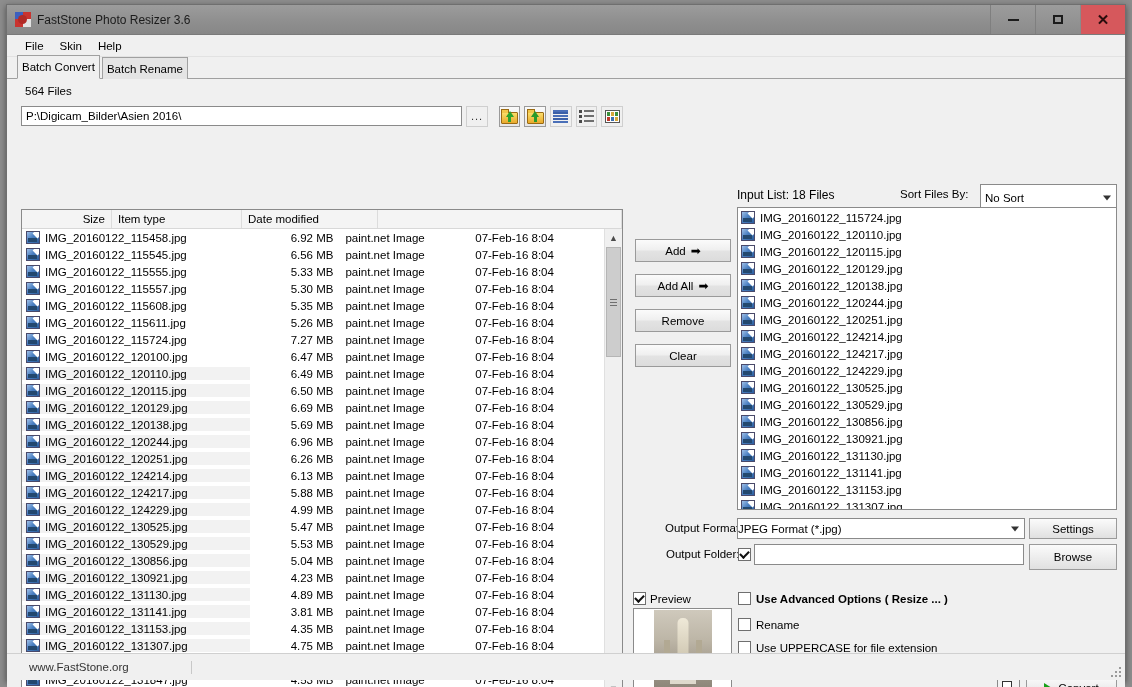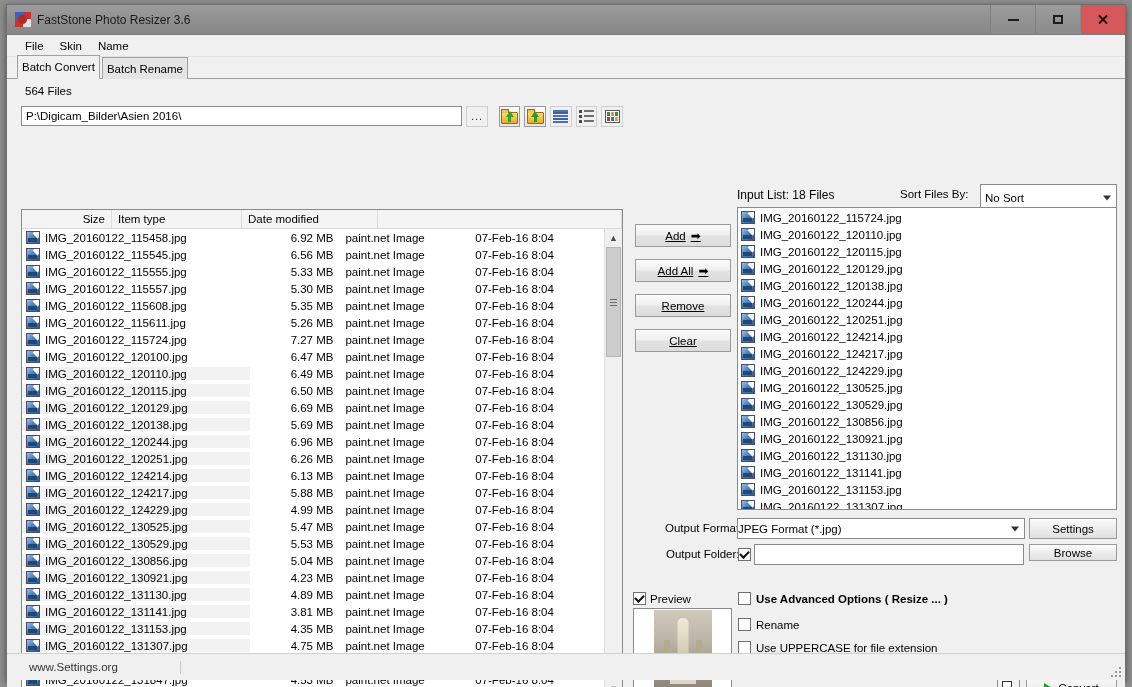--- a/index.html
+++ b/index.html
@@ -267,21 +267,21 @@
   .vscroll .arrow-dn { position: absolute; bottom: 0; left: 0; right: 0; }
   .vscroll .thumb {
     position: absolute; left: 1px; right: 1px;
     background: #cdcdcd; border: 1px solid #b5b5b5; box-sizing: border-box;
     display: flex; align-items: center; justify-content: center;
   }
   .grip { width: 7px; height: 7px; display:flex; flex-direction:column; justify-content: space-between; }
   .grip i { display:block; height:1px; background:#6f6f6f; }
 
   
-  .midbuttons { position: absolute; left: 628px; top: 145px; width: 96px; text-decoration: underline; }
+  .midbuttons { position: absolute; left: 628px; top: 160px; width: 96px; }
   .btn {
     width: 96px; height: 23px;
     border: 1px solid #9a9a9a;
     background: linear-gradient(to bottom, #fbfbfb 0%, #efefef 48%, #e3e3e3 52%, #dcdcdc 100%);
     font-size: 11.5px;
     display: flex; align-items: center; justify-content: center;
     box-sizing: border-box;
     margin-bottom: 12px;
     gap: 5px;
     color: #000;
@@ -331,21 +331,21 @@
     display: flex; align-items: center; justify-content: center; font-size: 11.5px;
     box-sizing: border-box;
   }
   .lbl-out-folder { position: absolute; left: 659px; top: 469px; font-size: 11.5px; }
   .out-folder-chk { position: absolute; left: 731px; top: 469px; }
   .out-folder {
     position: absolute; left: 747px; top: 465px; width: 270px; height: 21px;
     border: 1px solid #8a8a8a; background: #fff; box-sizing: border-box;
   }
   .btn-browse {
-    position: absolute; left: 1022px; top: 465px; width: 88px; height: 17px;
+    position: absolute; left: 1022px; top: 465px; width: 88px; height: 26px;
     border: 1px solid #9a9a9a;
     background: linear-gradient(to bottom, #fbfbfb, #e0e0e0);
     display: flex; align-items: center; justify-content: center; font-size: 11.5px;
     box-sizing: border-box;
   }
 
   
   .cb {
     width: 13px; height: 13px; border: 1px solid #6f6f6f; background: #fff;
     box-sizing: border-box; display: inline-flex; align-items: center; justify-content: center;
@@ -479,21 +479,21 @@
       </div>
       <div class="win-btn close">
         <span class="glyph-close">✕</span>
       </div>
     </div>
   </div>
 
   <div class="menubar">
     <div class="menu-item">File</div>
     <div class="menu-item">Skin</div>
-    <div class="menu-item">Name</div>
+    <div class="menu-item">Help</div>
   </div>
 
   <div class="tabstrip">
     <div class="tab active">Batch Convert</div>
     <div class="tab">Batch Rename</div>
   </div>
 
   <div class="content">
 
     <div class="files-count">564 Files</div>
@@ -969,21 +969,21 @@
       </span>
     </div>
     <div class="btn-convert">
       <span class="play-tri"></span>
       <span>Convert</span>
     </div>
 
   </div>
 
   <div class="statusbar">
-    <span class="status-text">www.Settings.org</span>
+    <span class="status-text">www.FastStone.org</span>
     <span class="status-sep"></span>
     <span class="resize-grip">
       <i style="right:0;bottom:0"></i>
         <i style="right:4px;bottom:0"></i>
         <i style="right:8px;bottom:0"></i>
       <i style="right:0;bottom:4px"></i>
         <i style="right:4px;bottom:4px"></i>
       <i style="right:0;bottom:8px"></i>
     </span>
   </div>

